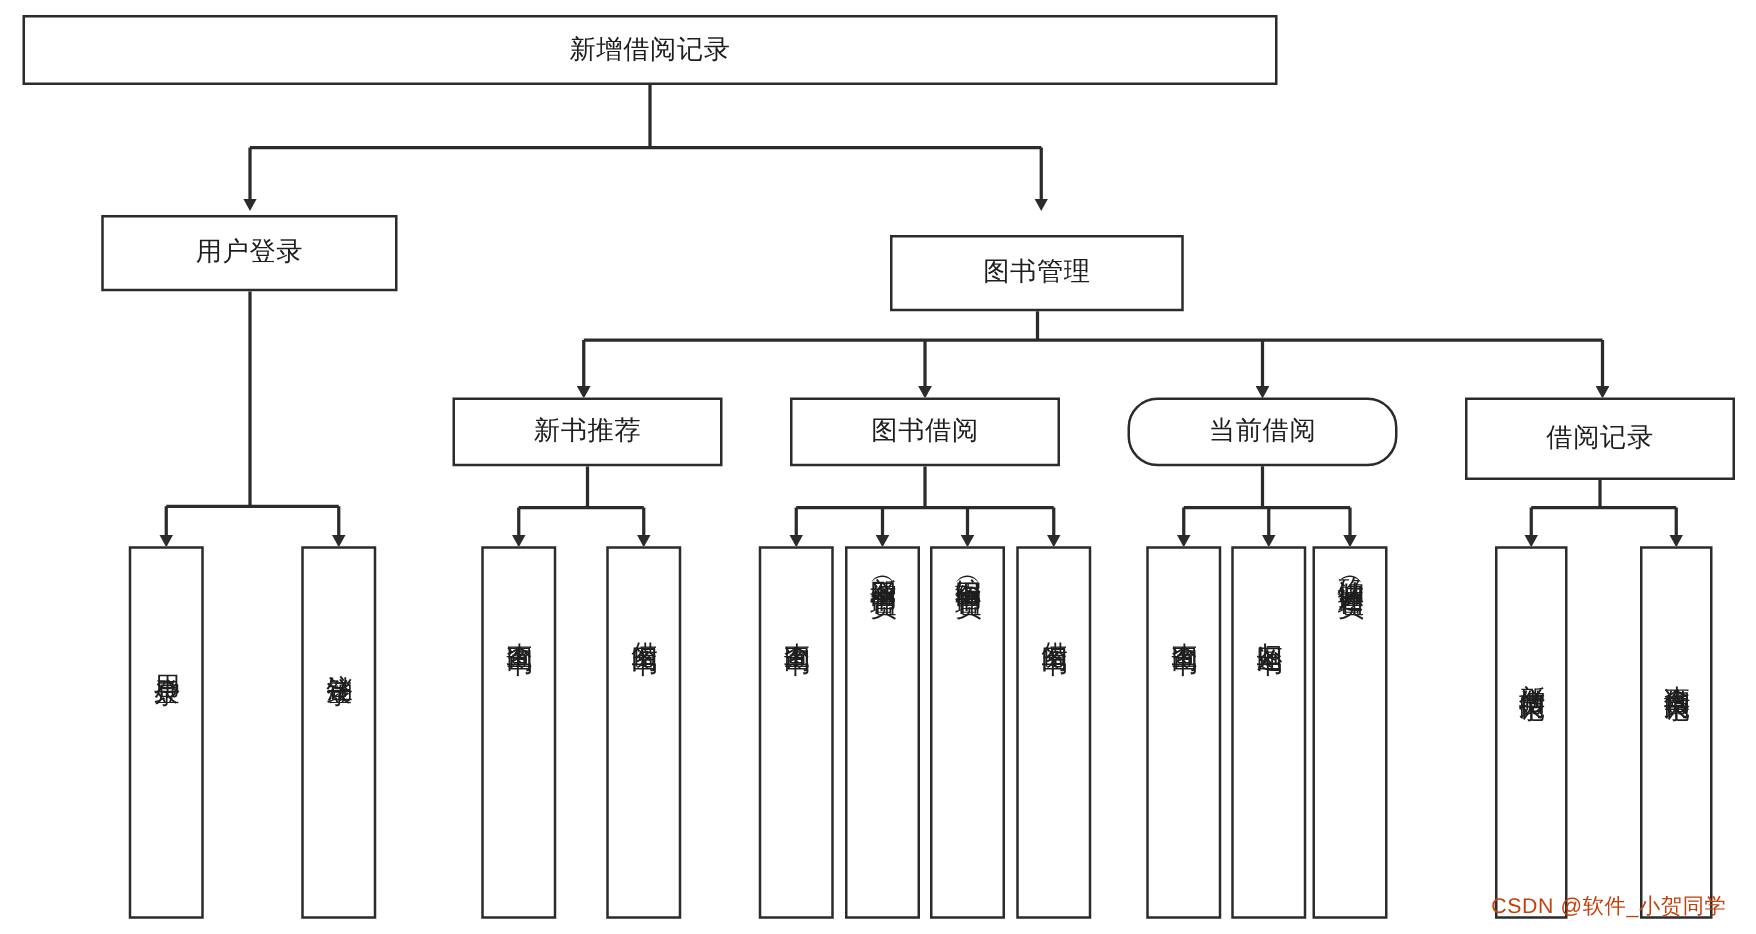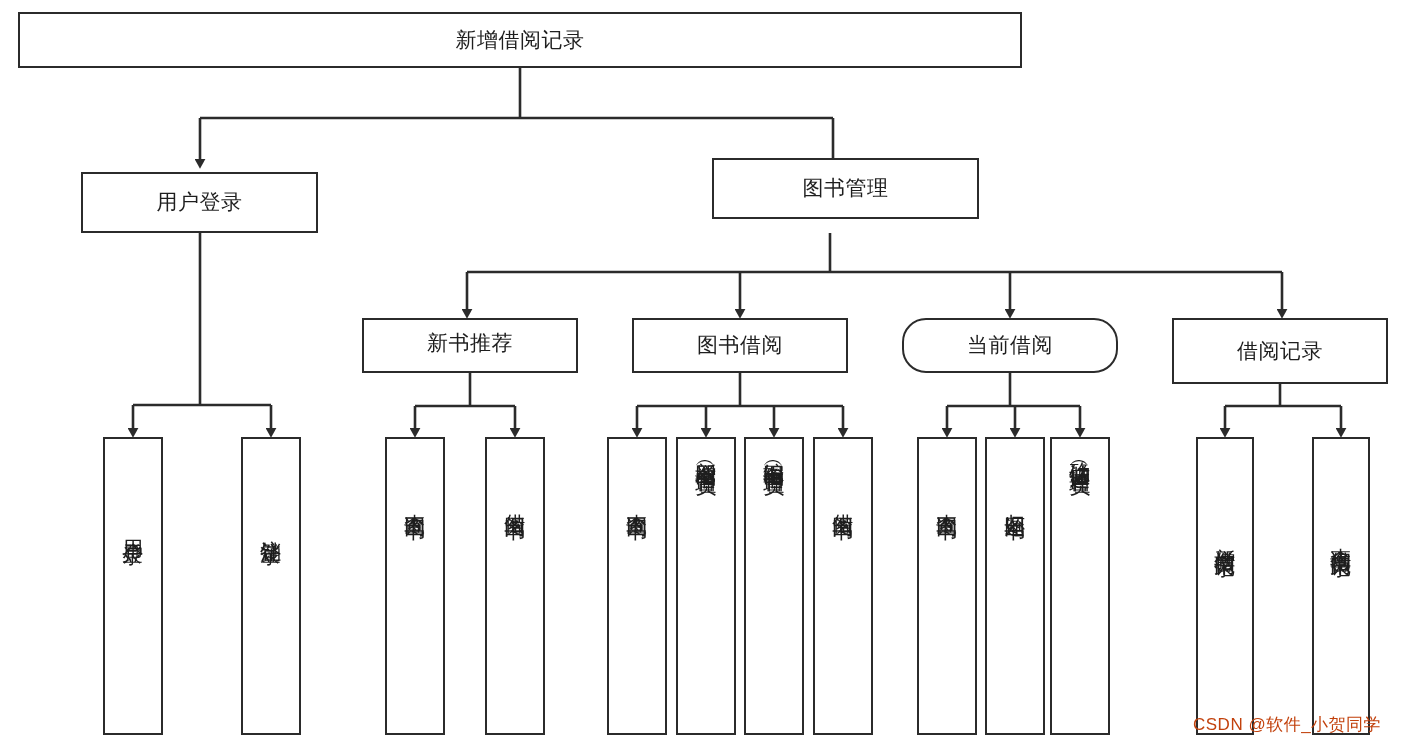--- a/index.html
+++ b/index.html
@@ -134,25 +134,25 @@
     </g>
   </svg>
 
   <div class="node" style="left:18px; top:12px; width:1004px; height:56px;">
     <span class="lbl">新增借阅记录</span>
   </div>
 
   <div class="node" style="left:81px; top:172px; width:237px; height:61px;">
     <span class="lbl">用户登录</span>
   </div>
-  <div class="node" style="left:712px; top:158px; width:267px; height:61px;">
+  <div class="node" style="left:712px; top:188px; width:235px; height:61px;">
     <span class="lbl">图书管理</span>
   </div>
 
-  <div class="node" style="left:362px; top:318px; width:216px; height:55px;font-family:Liberation Mono, monospace;">
+  <div class="node" style="left:362px; top:318px; width:216px; height:55px;">
     <span class="lbl">新书推荐</span>
   </div>
   <div class="node" style="left:632px; top:318px; width:216px; height:55px;justify-content:center;">
     <span class="lbl">图书借阅</span>
   </div>
   <div class="node" style="left:902px; top:318px; width:216px; height:55px;border-radius:24px;">
     <span class="lbl">当前借阅</span>
   </div>
   <div class="node" style="left:1172px; top:318px; width:216px; height:66px;">
     <span class="lbl">借阅记录</span>

